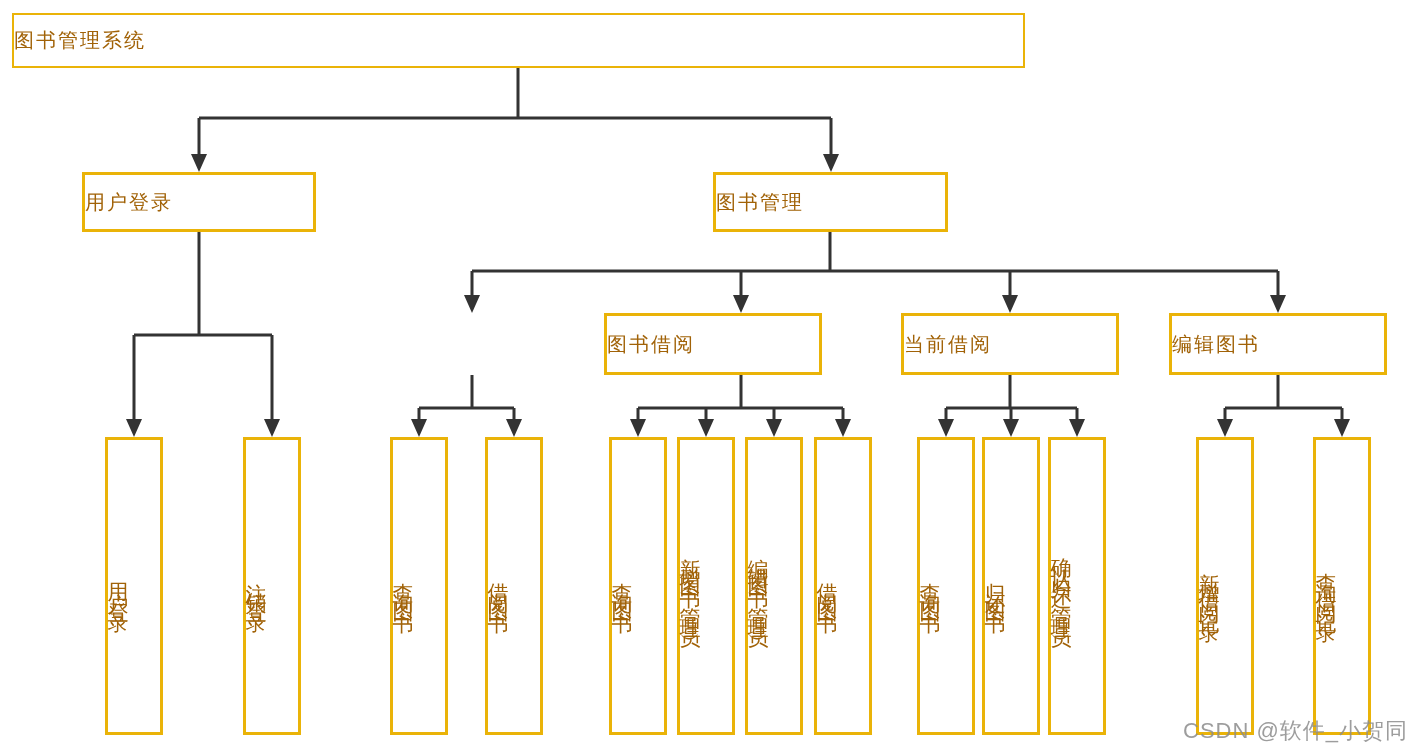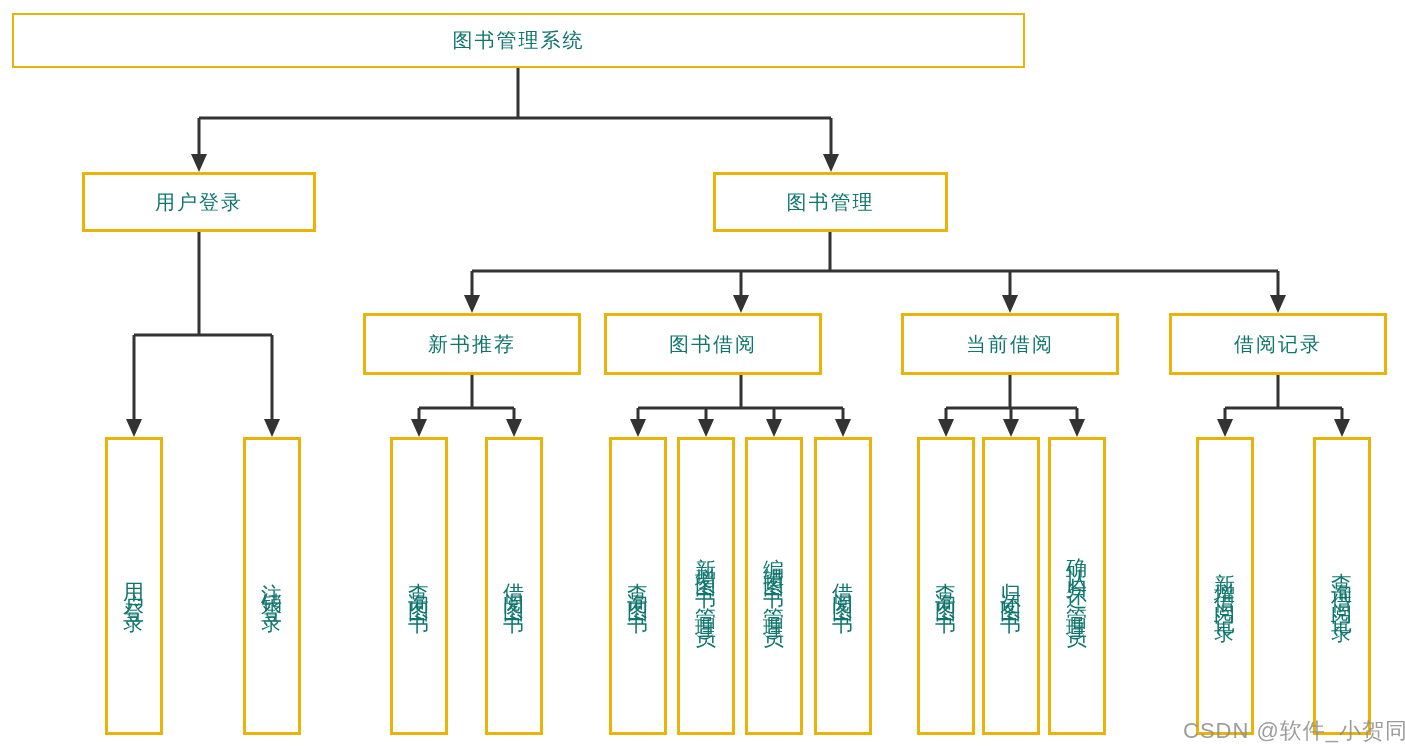--- a/index.html
+++ b/index.html
@@ -18,25 +18,25 @@
     width: 1405px; height: 747px;
     z-index: 1;
   }
   .node {
     position: absolute;
     box-sizing: border-box;
     background: #ffffff;
     border: 3px solid #eab308;
     display: flex;
     align-items: center;
-    justify-content: center;
+    justify-content: flex-start;
     z-index: 2;
     font-size: 20px;
     letter-spacing: 2px;
-    color: #0f766e;
+    color: #a16207;
   }
   .root-box {
     left: 12px; top: 13px;
     width: 1013px; height: 55px;
     border-width: 2px;
   }
   .l2-box { top: 172px; height: 60px; }
   .l3-box { top: 313px; height: 62px; }
   .leaf {
     top: 437px;
@@ -98,31 +98,28 @@
     <span>图书管理系统</span>
   </div>
 
   <div class="node l2-box" style="left:82px; width:234px;">
     <span>用户登录</span>
   </div>
   <div class="node l2-box" style="left:713px; width:235px;">
     <span>图书管理</span>
   </div>
 
-  <div class="node l3-box" style="left:363px; width:218px;">
-    <span>新书推荐</span>
-  </div>
   <div class="node l3-box" style="left:604px; width:218px;">
     <span>图书借阅</span>
   </div>
   <div class="node l3-box" style="left:901px; width:218px;font-family:Liberation Serif, serif;">
     <span>当前借阅</span>
   </div>
   <div class="node l3-box" style="left:1169px; width:218px;">
-    <span>借阅记录</span>
+    <span>编辑图书</span>
   </div>
 
   <div class="node leaf" style="left:105px;">
     <span class="vtext">用户登录</span>
   </div>
   <div class="node leaf" style="left:243px;">
     <span class="vtext">注销登录</span>
   </div>
 
   <div class="node leaf" style="left:390px;">

